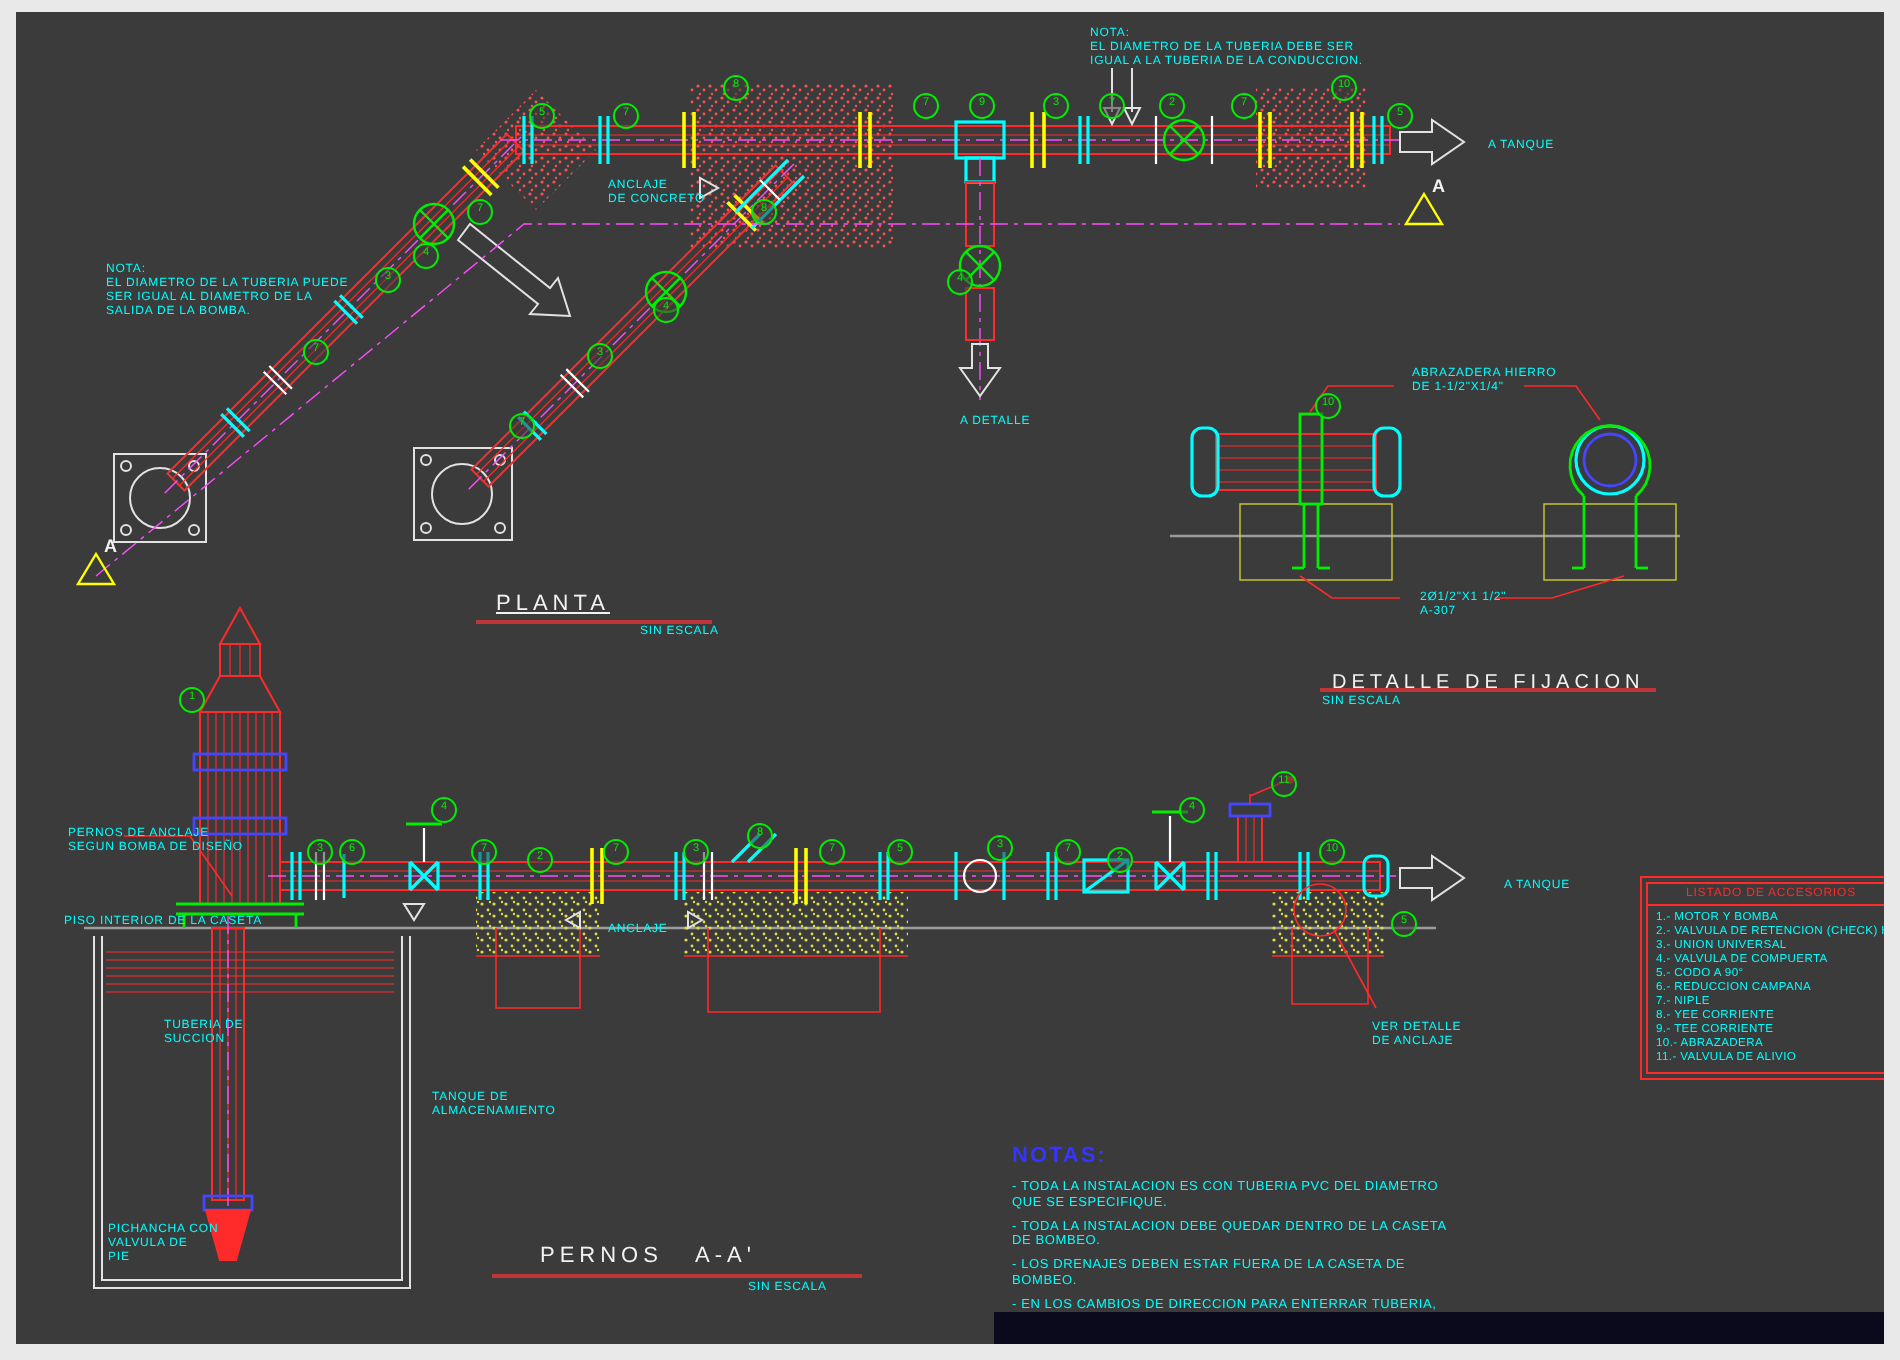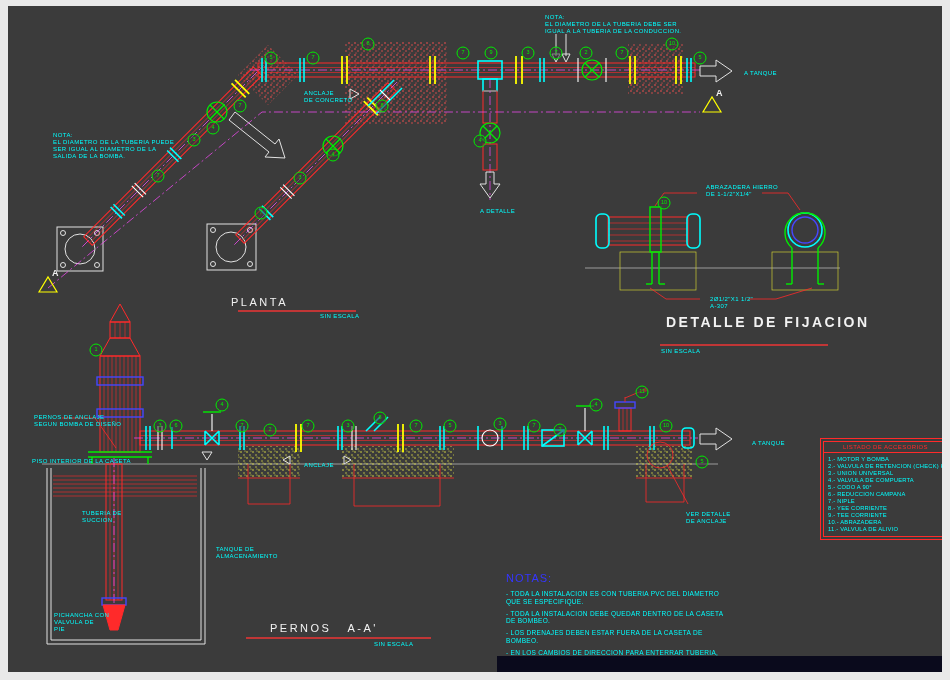--- a/index.html
+++ b/index.html
@@ -23,21 +23,21 @@
   .yo{stroke:#cccc33;fill:none;stroke-width:.7}
   
   .lbl{position:absolute;color:#00ffff;font-size:6px;line-height:7px;letter-spacing:.4px;
        white-space:pre-line;}
   .title{position:absolute;color:#f2f2f2;font-size:11px;letter-spacing:2.5px;white-space:pre;}
   .underline{position:absolute;height:2px;background:#c03636;}
   .marker{position:absolute;color:#f2f2f2;font-size:9px;font-weight:bold;}
   .callout{position:absolute;width:11px;height:11px;border:1px solid #00ee00;border-radius:50%;
        color:#00ee00;font-size:5.5px;line-height:9px;text-align:center;
        transform:translate(-50%,-50%);background:rgba(59,59,59,.55);}
-  #notas-title{position:absolute;color:#3535ff;font-size:11px;font-weight:normal;letter-spacing:1px;}
+  #notas-title{position:absolute;color:#3535ff;font-size:11px;font-weight:bold;letter-spacing:1px;}
   .notas-item{color:#00ffff;font-size:6.5px;line-height:7.5px;letter-spacing:.3px;
        margin-bottom:4.5px;width:225px;}
   #legend-box{position:absolute;left:812px;top:432px;width:131px;height:102px;
        border:1.5px solid #ff2a2a;padding:2px;box-sizing:border-box;}
   #legend-inner{border:1px solid #ff2a2a;width:100%;height:100%;box-sizing:border-box;}
   #legend-title{color:#ff2a2a;font-size:6px;letter-spacing:.4px;text-align:center;
        padding:2px 0;border-bottom:1px solid #ff2a2a;}
   #legend-items{padding:3px 3px 0 4px;}
   .legend-item{color:#00ffff;font-size:5.8px;line-height:7px;letter-spacing:.2px;white-space:nowrap;}
   .frame{position:absolute;background:#e9e9e9;}
@@ -380,29 +380,29 @@
     <div class="lbl" style="left:537px;top:8px;">NOTA:
 EL DIAMETRO DE LA TUBERIA DEBE SER
 IGUAL A LA TUBERIA DE LA CONDUCCION.</div>
     <div class="lbl" style="left:296px;top:84px;">ANCLAJE
 DE CONCRETO</div>
     <div class="lbl" style="left:736px;top:64px;">A TANQUE</div>
     <div class="lbl" style="left:472px;top:202px;">A DETALLE</div>
     <div class="marker" style="left:44px;top:262px;">A</div>
     <div class="marker" style="left:708px;top:82px;">A</div>
 
-    <div class="title" style="left:223px;top:290px;">PLANTA</div>
+    <div class="title" style="left:240px;top:290px;text-decoration:underline;">PLANTA</div>
     <div class="underline" style="left:230px;top:304px;width:118px;"></div>
     <div class="lbl" style="left:312px;top:307px;">SIN ESCALA</div>
 
     <div class="lbl" style="left:698px;top:178px;">ABRAZADERA HIERRO
 DE 1-1/2"X1/4"</div>
     <div class="lbl" style="left:702px;top:290px;">2Ø1/2"X1 1/2"
 A-307</div>
-    <div class="title" style="left:658px;top:308px;font-size:14px;font-weight:bold;">DETALLE DE FIJACION</div>
+    <div class="title" style="left:658px;top:330px;font-size:10px;">DETALLE DE FIJACION</div>
     <div class="underline" style="left:652px;top:338px;width:168px;"></div>
     <div class="lbl" style="left:653px;top:342px;">SIN ESCALA</div>
 
     <div class="lbl" style="left:26px;top:408px;">PERNOS DE ANCLAJE
 SEGUN BOMBA DE DISEÑO</div>
     <div class="lbl" style="left:24px;top:452px;">PISO INTERIOR DE LA CASETA</div>
     <div class="lbl" style="left:74px;top:504px;">TUBERIA DE
 SUCCION</div>
     <div class="lbl" style="left:46px;top:606px;">PICHANCHA CON
 VALVULA DE

